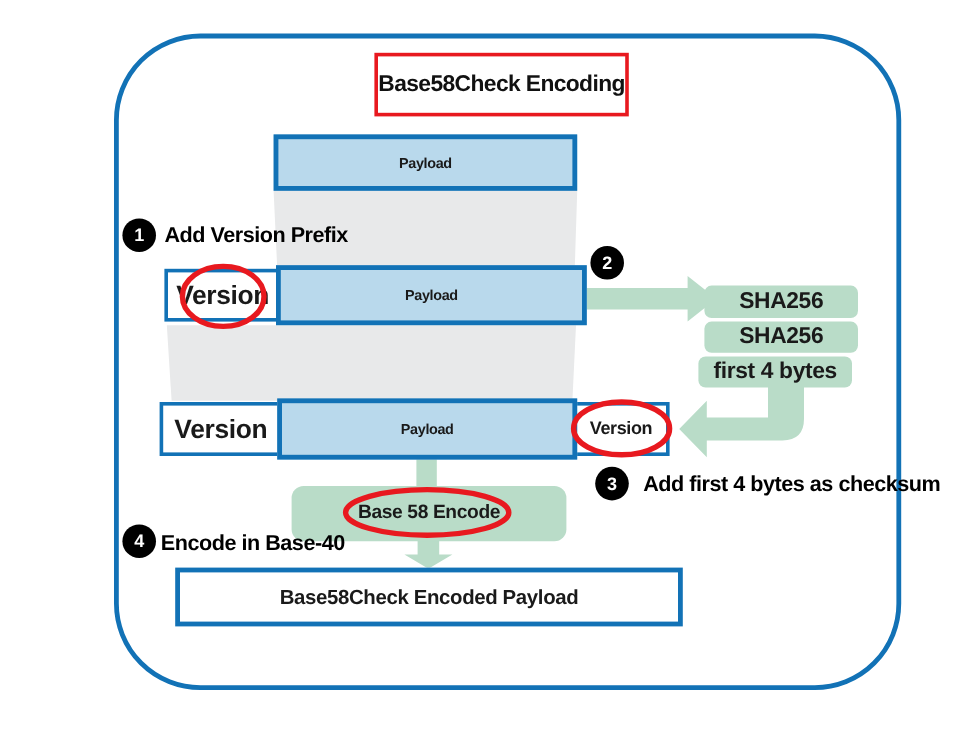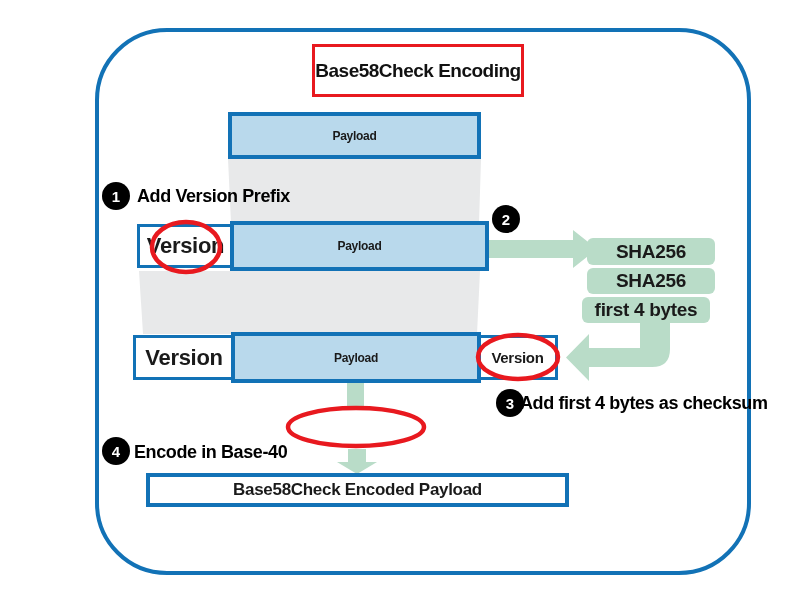--- a/index.html
+++ b/index.html
@@ -31,33 +31,33 @@
   .version-r2{left:137px;top:224px;width:97px;height:44px;border-width:3px;z-index:9;}
   .payload-r2{left:230px;top:221px;width:259px;height:50px;}
   .version-r3{left:133px;top:335px;width:102px;height:45px;border-width:3px;z-index:9;}
   .payload-r3{left:231px;top:332px;width:250px;height:51px;}
   .checksum-r3{left:477px;top:335px;width:81px;height:45px;border-width:3px;z-index:9;font-size:15px;}
   .green-box{background:var(--fill-green);border:none;border-radius:6px;font-size:19px;}
   .sha1{left:587px;top:238px;width:128px;height:27px;}
   .sha2{left:587px;top:268px;width:128px;height:26px;}
   .first4{left:582px;top:297px;width:128px;height:26px;}
   .base58{left:243px;top:405px;width:229px;height:46px;border-radius:10px;font-size:16px;}
-  .result-box{left:146px;top:473px;width:423px;height:34px;font-size:17px;}
+  .result-box{left:146px;top:473px;width:423px;height:49px;font-size:17px;}
   .step-badge{
     position:absolute;width:28px;height:28px;border-radius:50%;
     background:var(--step-black);color:#fff;display:flex;align-items:center;justify-content:center;
     font-weight:700;font-size:15px;z-index:20;
   }
   .step-label{
     position:absolute;height:28px;display:flex;align-items:center;
     font-weight:700;font-size:18px;color:#000000;letter-spacing:-0.4px;z-index:20;white-space:nowrap;
   }
   .badge-1{left:102px;top:182px;} .label-1{left:137px;top:182px;}
   .badge-2{left:492px;top:205px;} .label-2{left:524px;top:204px;}
-  .badge-3{left:496px;top:389px;} .label-3{left:520px;top:389px;}
+  .badge-3{left:496px;top:389px;} .label-3{left:536px;top:389px;}
   .badge-4{left:102px;top:437px;} .label-4{left:134px;top:438px;}
 </style>
 </head>
 <body>
 
 <div class="stage">
 
   <div class="outer-border"></div>
 
   <svg class="layer" id="shapes" viewBox="0 0 800 608">
@@ -77,20 +77,21 @@
   <div class="box blue-box payload-r2">Payload</div>
 
   <div class="box white-box version-r3">Version</div>
   <div class="box blue-box payload-r3">Payload</div>
   <div class="box white-box checksum-r3">Version</div>
 
   <div class="box green-box sha1">SHA256</div>
   <div class="box green-box sha2">SHA256</div>
   <div class="box green-box first4">first 4 bytes</div>
 
+  <div class="box green-box base58">Base 58 Encode</div>
 
   <div class="box white-box result-box">Base58Check Encoded Payload</div>
 
   <div class="step-badge badge-1">1</div>
   <div class="step-label label-1">Add Version Prefix</div>
 
   <div class="step-badge badge-2">2</div>
 
   <div class="step-badge badge-3">3</div>
   <div class="step-label label-3">Add first 4 bytes as checksum</div>

